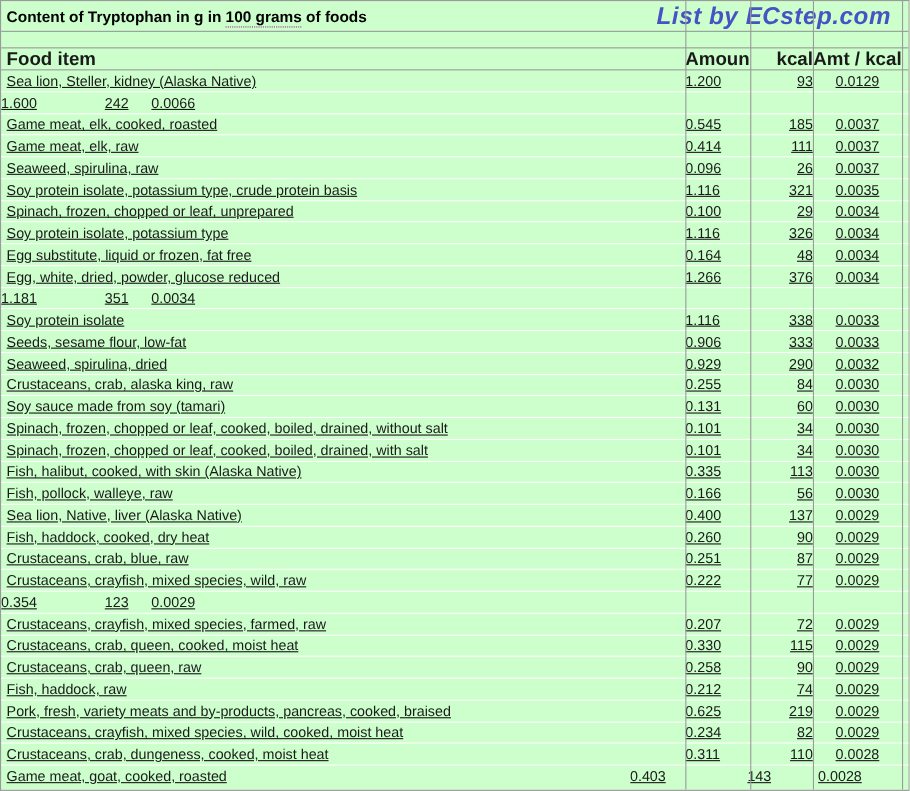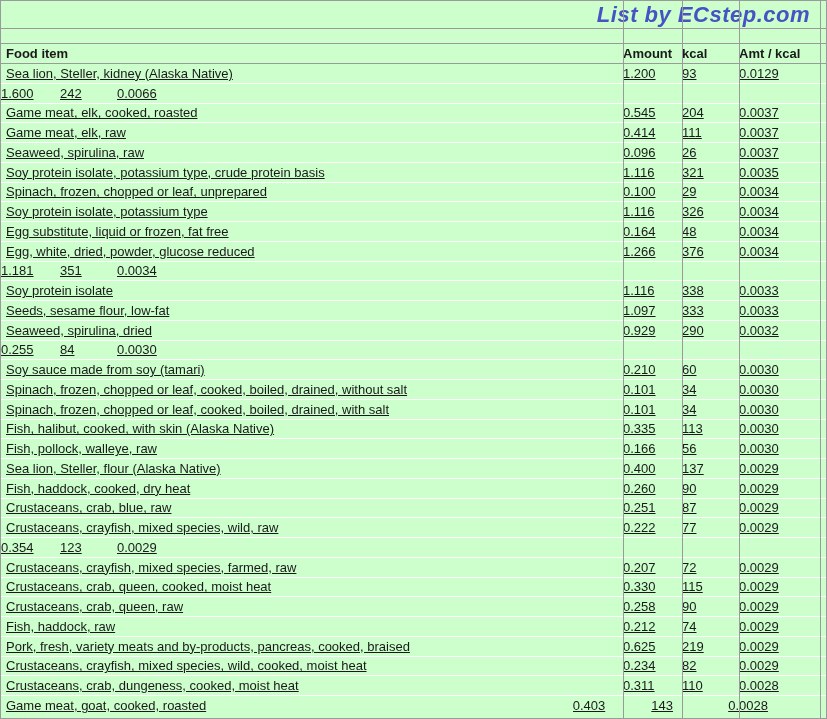--- a/index.html
+++ b/index.html
@@ -43,48 +43,51 @@
     position:absolute;top:1px;right:16px;
     font-size:22px;font-weight:bold;font-style:italic;
     letter-spacing:0.5px;
     color:var(--brand);
     z-index:10;
     white-space:nowrap;
   }
   .blank-row{height:15px;border-bottom:1px solid var(--grid);}
   .header-row{
     height:20px;border-bottom:1px solid var(--grid);
-    font-size:13px;font-weight:bold;
+    font-size:17px;font-weight:bold;
   }
   .tbody{display:flex;flex-direction:column;height:651px;text-decoration:underline;}
   .data-row{
     flex:1 1 0;
     display:flex;align-items:center;
     border-bottom:1px solid var(--sep);
     font-size:13px;
   }
   .data-row:last-child{border-bottom:none;gap:27px;}
   .cell{overflow:hidden;white-space:nowrap;}
   .cell.food{width:622px;padding-left:5px;}
   .cell.amount{width:59px;text-align:left;}
-  .cell.kcal{width:57px;text-align:left;}
-  .cell.ratio{width:81px;}
+  .cell.kcal{width:57px;text-align:right;}
+  .cell.ratio{width:81px;text-align:center;}
   .cell.filler{flex:1;}
 </style>
 </head>
 <body>
 
 <div class="sheet">
 
   <div class="vline c1"></div>
   <div class="vline c2"></div>
   <div class="vline c3"></div>
   <div class="vline c4"></div>
 
   <div class="row title-row">
+    <span>
+      <span>Content of Tryptophan in g in </span><span class="hl">100 grams</span><span> of foods</span>
+    </span>
     <span class="brand">List by ECstep.com</span>
   </div>
 
   <div class="row blank-row"></div>
 
   <div class="row header-row">
     <div class="cell food">Food item</div>
     <div class="cell amount">Amount</div>
     <div class="cell kcal">kcal</div>
     <div class="cell ratio">Amt / kcal</div>
@@ -103,21 +106,21 @@
   <div class="data-row">
     <div class="cell amount">1.600</div>
     <div class="cell kcal">242</div>
     <div class="cell ratio">0.0066</div>
     <div class="cell filler"></div>
   </div>
 
   <div class="data-row">
     <div class="cell food">Game meat, elk, cooked, roasted</div>
     <div class="cell amount">0.545</div>
-    <div class="cell kcal">204</div>
+    <div class="cell kcal">185</div>
     <div class="cell ratio">0.0037</div>
     <div class="cell filler"></div>
   </div>
 
   <div class="data-row">
     <div class="cell food">Game meat, elk, raw</div>
     <div class="cell amount">0.414</div>
     <div class="cell kcal">111</div>
     <div class="cell ratio">0.0037</div>
     <div class="cell filler"></div>
@@ -181,44 +184,45 @@
   <div class="data-row">
     <div class="cell food">Soy protein isolate</div>
     <div class="cell amount">1.116</div>
     <div class="cell kcal">338</div>
     <div class="cell ratio">0.0033</div>
     <div class="cell filler"></div>
   </div>
 
   <div class="data-row">
     <div class="cell food">Seeds, sesame flour, low-fat</div>
-    <div class="cell amount">1.097</div>
+    <div class="cell amount">0.906</div>
     <div class="cell kcal">333</div>
     <div class="cell ratio">0.0033</div>
     <div class="cell filler"></div>
   </div>
 
   <div class="data-row">
     <div class="cell food">Seaweed, spirulina, dried</div>
     <div class="cell amount">0.929</div>
     <div class="cell kcal">290</div>
     <div class="cell ratio">0.0032</div>
     <div class="cell filler"></div>
   </div>
 
   <div class="data-row">
+    <div class="cell food">Crustaceans, crab, alaska king, raw</div>
     <div class="cell amount">0.255</div>
     <div class="cell kcal">84</div>
     <div class="cell ratio">0.0030</div>
     <div class="cell filler"></div>
   </div>
 
   <div class="data-row">
     <div class="cell food">Soy sauce made from soy (tamari)</div>
-    <div class="cell amount">0.210</div>
+    <div class="cell amount">0.131</div>
     <div class="cell kcal">60</div>
     <div class="cell ratio">0.0030</div>
     <div class="cell filler"></div>
   </div>
 
   <div class="data-row">
     <div class="cell food">Spinach, frozen, chopped or leaf, cooked, boiled, drained, without salt</div>
     <div class="cell amount">0.101</div>
     <div class="cell kcal">34</div>
     <div class="cell ratio">0.0030</div>
@@ -243,21 +247,21 @@
 
   <div class="data-row">
     <div class="cell food">Fish, pollock, walleye, raw</div>
     <div class="cell amount">0.166</div>
     <div class="cell kcal">56</div>
     <div class="cell ratio">0.0030</div>
     <div class="cell filler"></div>
   </div>
 
   <div class="data-row">
-    <div class="cell food">Sea lion, Steller, flour (Alaska Native)</div>
+    <div class="cell food">Sea lion, Native, liver (Alaska Native)</div>
     <div class="cell amount">0.400</div>
     <div class="cell kcal">137</div>
     <div class="cell ratio">0.0029</div>
     <div class="cell filler"></div>
   </div>
 
   <div class="data-row">
     <div class="cell food">Fish, haddock, cooked, dry heat</div>
     <div class="cell amount">0.260</div>
     <div class="cell kcal">90</div>

